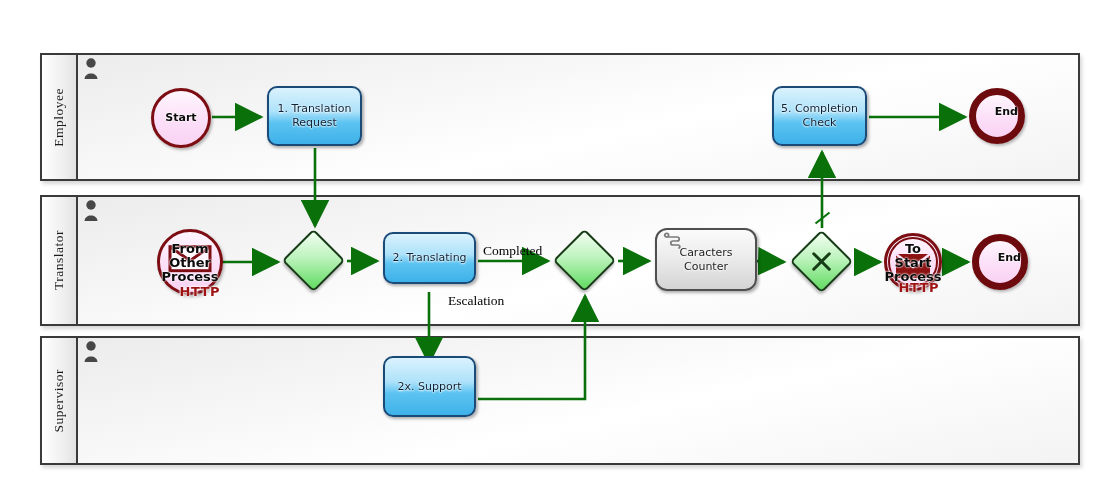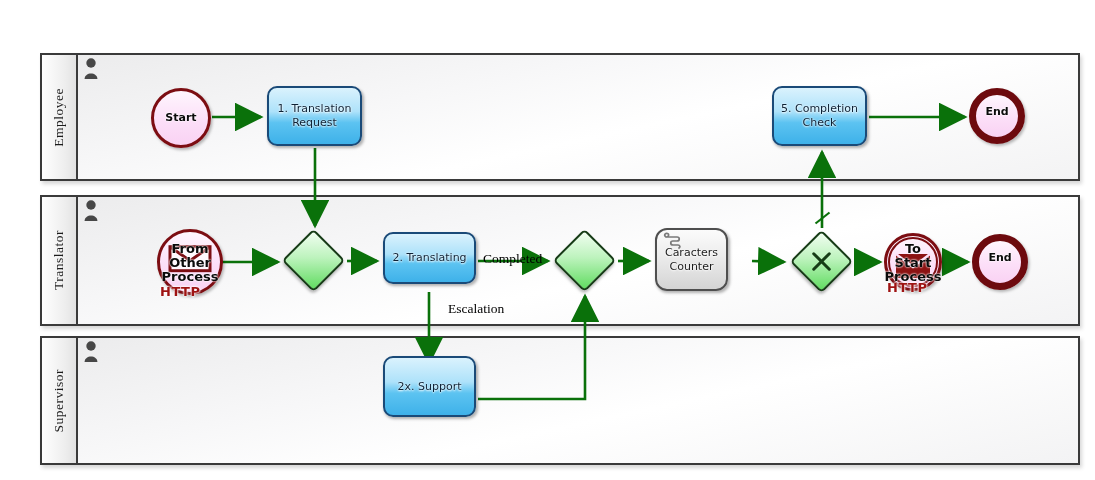--- a/index.html
+++ b/index.html
@@ -19,21 +19,21 @@
         font-size:13.5px;color:#1c1c1c;letter-spacing:.5px;white-space:nowrap;}
   .lane-body{flex:1;position:relative;}
   .person-icon{position:absolute;left:5px;top:3px;width:16px;height:22px;}
 
   
   #connectors{position:absolute;left:0;top:0;z-index:5;pointer-events:none;}
 
   
   .flow-label{position:absolute;z-index:6;
         font-family:"Liberation Serif","DejaVu Serif",serif;
-        font-size:13.5px;color:#000;margin-top:8px;}
+        font-size:13.5px;color:#000;}
 
   
   .task{position:absolute;z-index:10;box-sizing:border-box;
         border:2.5px solid #1a4a78;border-radius:10px;
         background:linear-gradient(180deg,#daf2fd 0%,#aee2fa 42%,#5cc3f1 62%,#3eb1e9 100%);
         box-shadow:1.5px 2px 3px rgba(0,0,0,0.30);
         display:flex;align-items:center;justify-content:center;text-align:center;}
   .task-label{font-size:11px;font-weight:normal;color:#0d2236;line-height:1.25;
         text-shadow:0 0 2px #fff,0 1px 2px rgba(255,255,255,.9);padding:0 4px;}
   .task.counter{border:2.5px solid #4f4f4f;border-radius:12px;
@@ -51,27 +51,27 @@
   .gx-v{top:20%;left:50%;height:60%;width:3px;margin-left:-1.5px;}
 
   
   .event{position:absolute;z-index:10;box-sizing:content-box;border-radius:50%;
         background:linear-gradient(180deg,#fef6fd 0%,#fcdff8 55%,#f9d2f3 100%);
         display:flex;align-items:center;justify-content:center;
         box-shadow:1.5px 2px 3px rgba(0,0,0,0.28);}
   .event-label{font-size:11px;font-weight:bold;color:#0b0b0b;text-align:center;
         text-shadow:0 0 2px #fff,0 0 2px #fff;z-index:3;line-height:1.1;}
   .start-event{width:54px;height:54px;border:3px solid #7c0d12;}
-  .end-event{width:42px;height:42px;border:7px solid #6d0a0e;}
+  .end-event{width:42px;height:42px;border:7px solid #6d0a0e;justify-content:flex-end;}
   .end-event .event-label{margin-top:-8px;}
   .msg-event{width:60px;height:60px;border:3px solid #7c0d12;flex-direction:column;}
   .msg-event .event-label{font-size:13px;position:relative;z-index:3;margin-top:2px;}
   .msg-event .inner-ring{position:absolute;inset:1px;border:2px solid #7c0d12;border-radius:50%;}
   .envelope-icon{position:absolute;left:50%;top:50%;transform:translate(-50%,-54%);z-index:1;}
-  .http-label{position:absolute;bottom:-7px;left:0;width:100%;text-align:left;
+  .http-label{position:absolute;bottom:-7px;left:0;width:100%;text-align:right;
         font-size:13px;font-weight:bold;color:#9e1313;letter-spacing:.5px;z-index:4;
         text-shadow:0 0 2px #fff,0 0 3px #fff,0 0 2px #fff;}
 </style>
 </head>
 <body>
 
 <div class="lane" style="top:53px;height:128px">
   <div class="lane-header">
     <span class="lane-label">Employee</span>
   </div>
@@ -168,21 +168,21 @@
 </div>
 
 <div class="gateway" style="left:291px;top:238px"></div>
 
 <div class="task" style="left:383px;top:232px;width:93px;height:52px">
   <span class="task-label">2. Translating</span>
 </div>
 
 <div class="gateway" style="left:562px;top:238px"></div>
 
-<div class="task counter" style="left:655px;top:228px;width:73px;height:63px">
+<div class="task counter" style="left:655px;top:228px;width:102px;height:63px">
   <span class="script-icon">
     <svg width="22" height="18" viewBox="0 0 22 18">
         <path d="M5,5 C2.5,3.5 4,0.5 6.5,1.5 C8.5,2.3 7.5,5 5.5,5 L16,5 C19,5 19,9 16,9 L12,9 C9,9 9,13 12,13 L17,13 C19,13 19.5,15 18,16" fill="none" stroke="#7a7a7a" stroke-width="1.7" stroke-linecap="round"></path>
       </svg>
   </span>
   <span class="task-label">Caracters Counter</span>
 </div>
 
 <div class="gateway" style="left:799px;top:239px">
   <span class="gx gx-h"></span>

